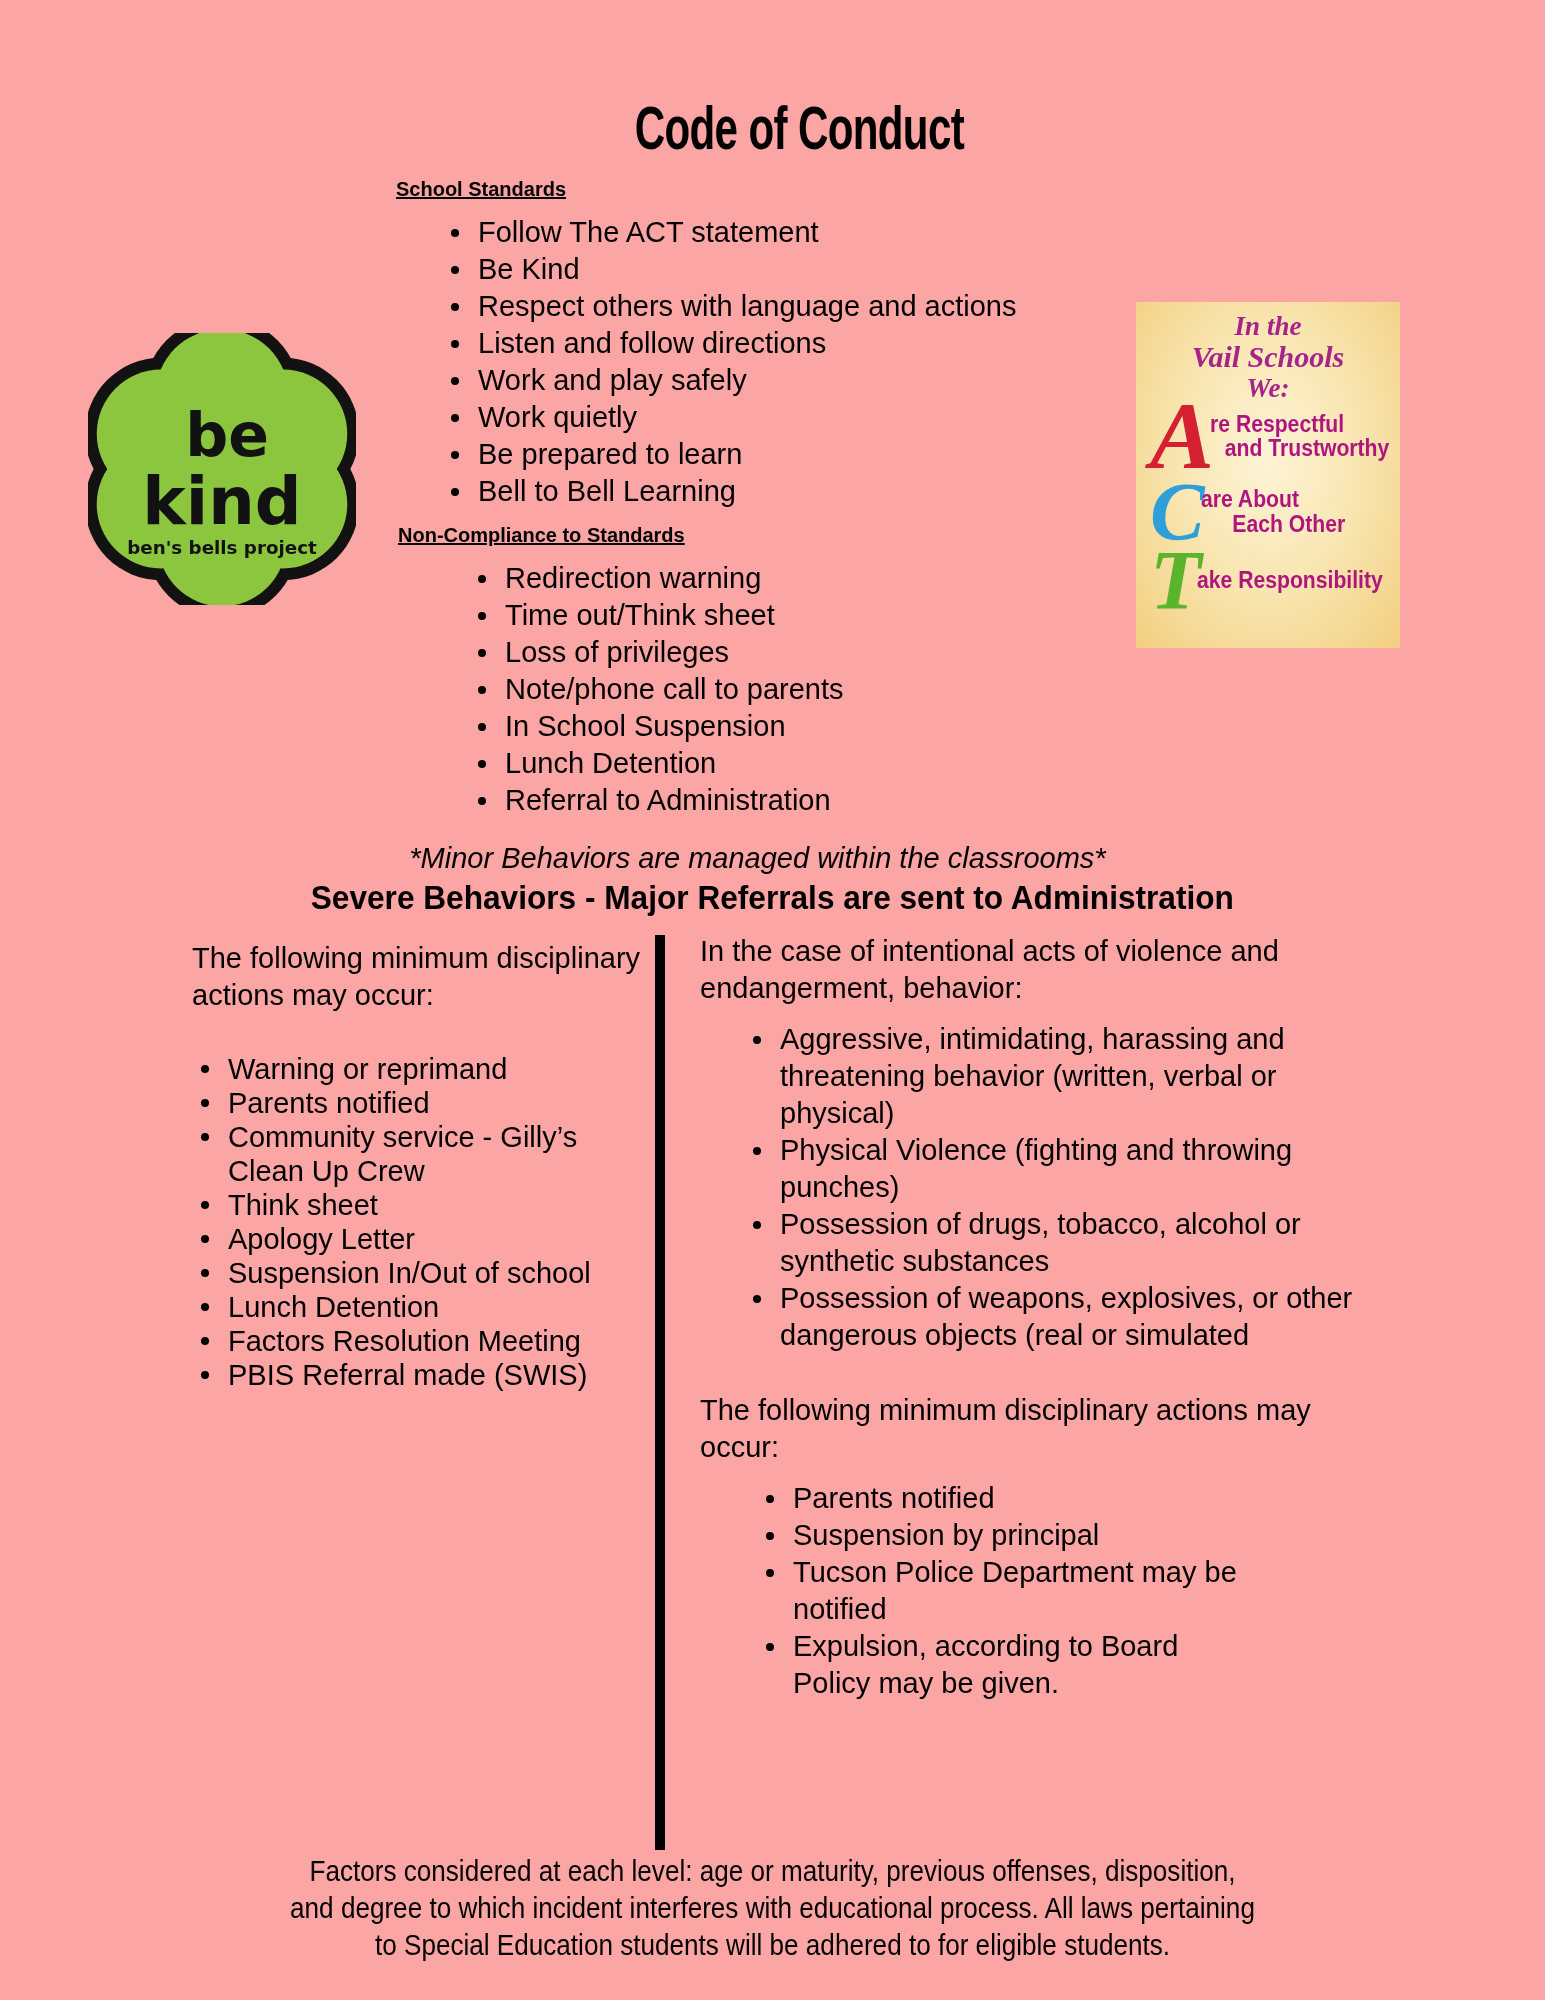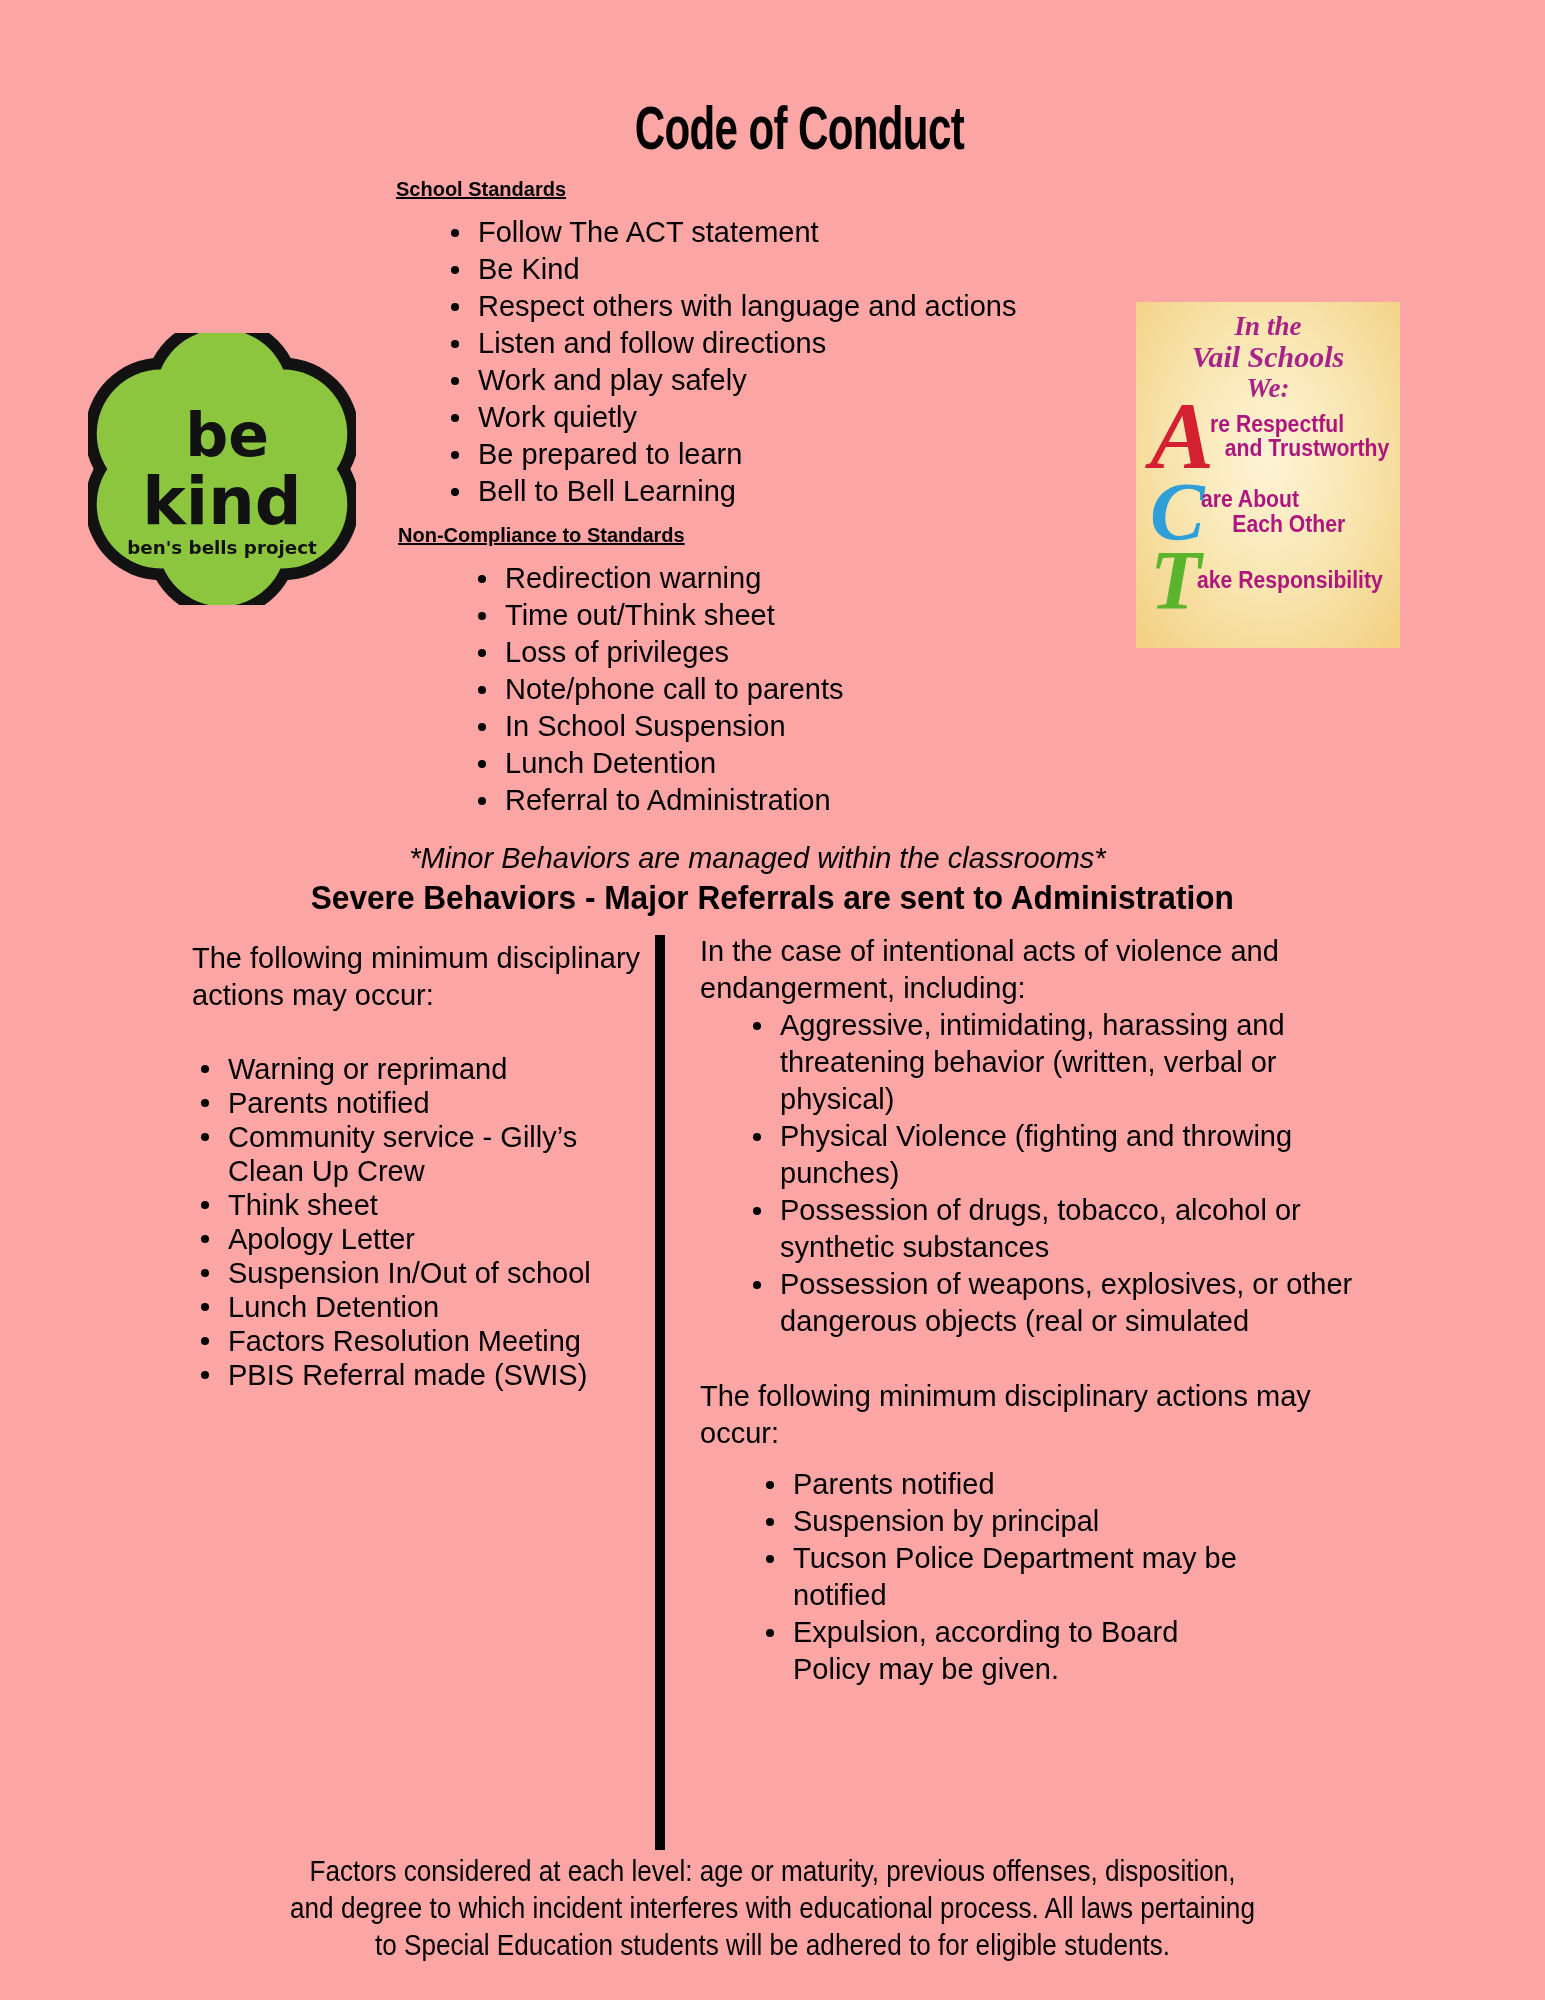--- a/index.html
+++ b/index.html
@@ -69,21 +69,21 @@
 
   
   .divider { position:absolute; top:935px; left:655px; width:10px; height:915px; background:#000; }
 
   .left-col { position:absolute; top:940px; left:192px; width:460px; font-size:29px; line-height:37px; }
   .left-col ul { margin-left:36px; margin-top:38px; width:410px; line-height:34px; }
   .left-col ul li::before { top:13px; }
 
   .right-col { position:absolute; top:933px; left:700px; width:690px; font-size:29px; line-height:37px; }
   .right-col .intro { width:690px; }
-  .right-col ul.rlist1 { margin-left:80px; width:580px; line-height:37px; }
+  .right-col ul.rlist1 { margin-left:80px; margin-top:14px; width:580px; line-height:37px; }
   .right-col .intro2 { margin-top:38px; width:660px; }
   .right-col ul.rlist2 { margin-left:93px; margin-top:14px; width:470px; line-height:37px; }
 
   
   .footer { position:absolute; top:1852px; left:0; width:1545px; text-align:center; font-size:30px; line-height:37px; }
   .footer .flines { list-style:none; margin:0; padding:0; }
   .footer .flines li { transform:scaleX(0.87); transform-origin:center top; white-space:nowrap; }
 </style>
 </head>
 <body>
@@ -187,21 +187,21 @@
         <li>Think sheet</li>
         <li>Apology Letter</li>
         <li>Suspension In/Out of school</li>
         <li>Lunch Detention</li>
         <li>Factors Resolution Meeting</li>
         <li>PBIS Referral made (SWIS)</li>
       </ul>
   </div>
 
   <div class="right-col">
-    <div class="intro">In the case of intentional acts of violence and endangerment, including:</div>
+    <div class="intro">In the case of intentional acts of violence and endangerment, behavior:</div>
     <ul class="doc-list rlist1">
         <li>Aggressive, intimidating, harassing and threatening behavior (written, verbal or physical)</li>
         <li>Physical Violence (fighting and throwing punches)</li>
         <li>Possession of drugs, tobacco, alcohol or synthetic substances</li>
         <li>Possession of weapons, explosives, or other dangerous objects (real or simulated</li>
       </ul>
     <div class="intro2">The following minimum disciplinary actions may occur:</div>
     <ul class="doc-list rlist2">
         <li>Parents notified</li>
         <li>Suspension by principal</li>

